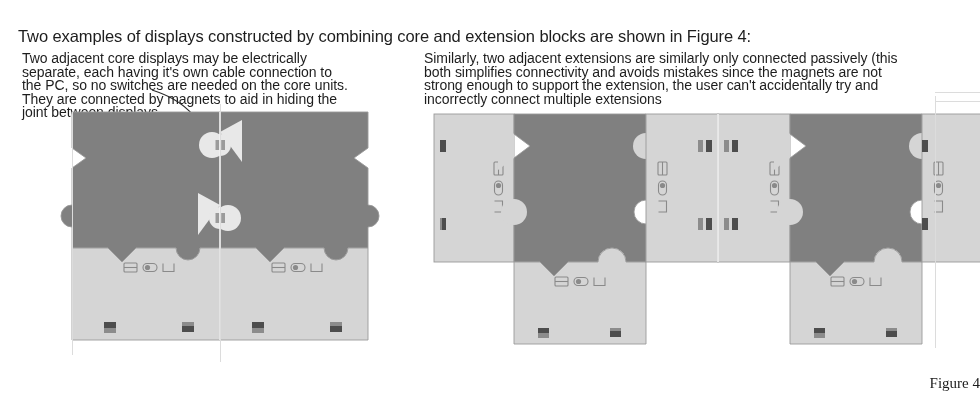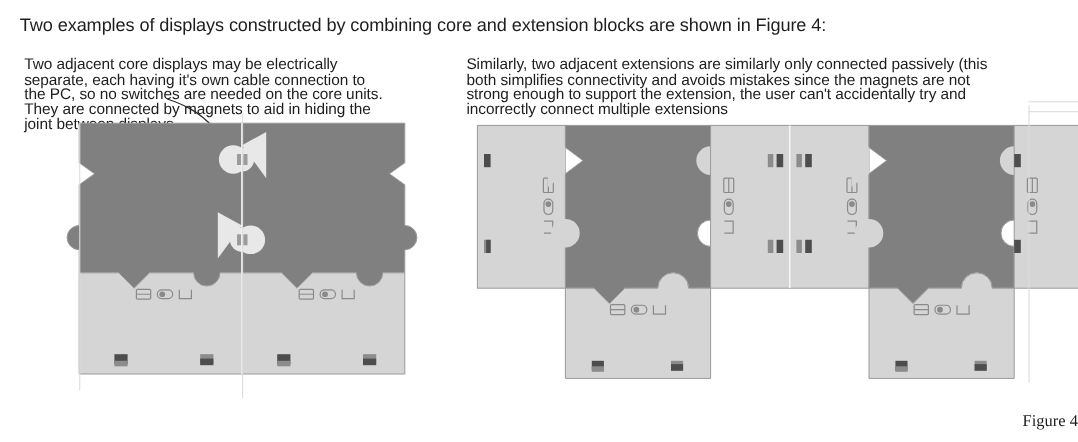--- a/index.html
+++ b/index.html
@@ -13,21 +13,21 @@
     position: relative;
     overflow: hidden;
     font-family: "Liberation Sans", sans-serif;
     color: #1a1a1a;
   }
 
   
   #page-heading {
     position: absolute;
     left: 18px;
-    top: 12px;
+    top: 25px;
     width: 940px;
     font-size: 16.5px;
     line-height: 22px;
     letter-spacing: -0.1px;
     color: #1d1d1d;
     white-space: nowrap;
   }
 
   
   .annotation {

